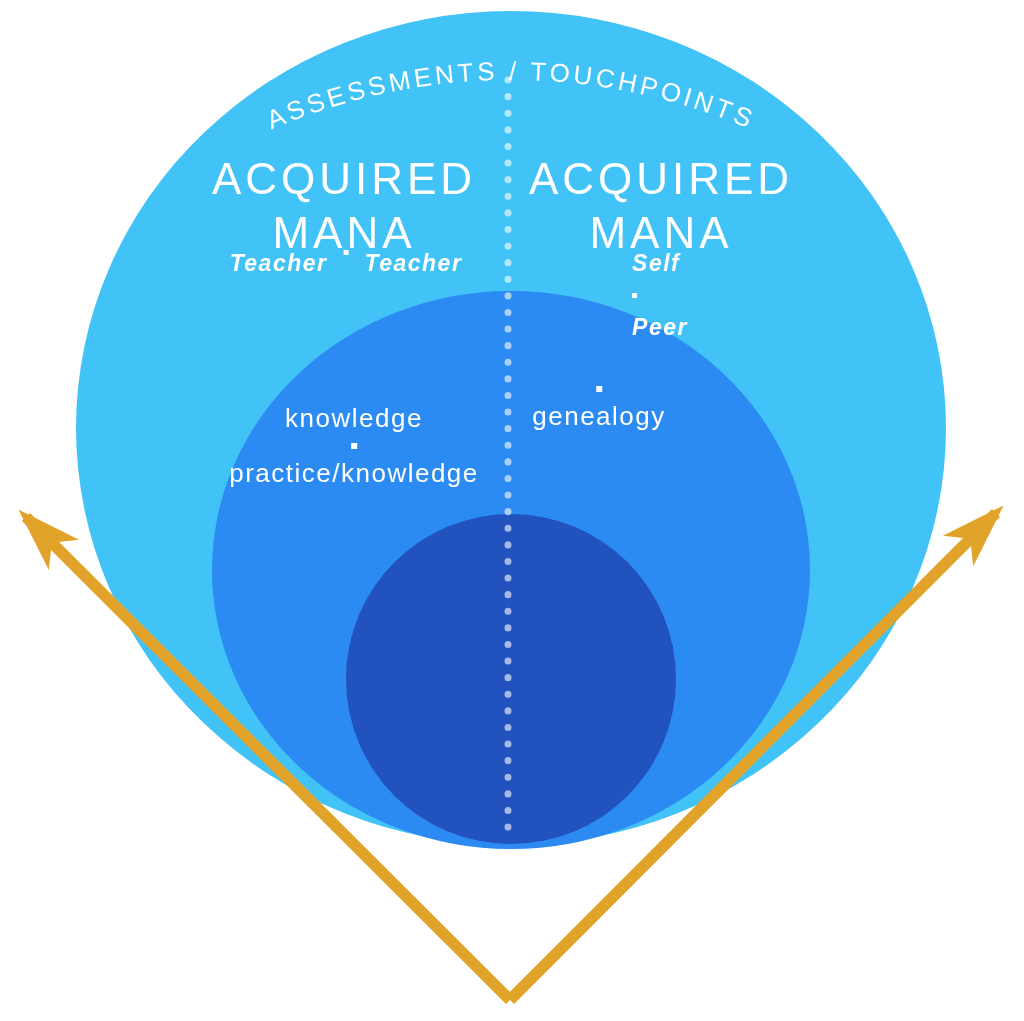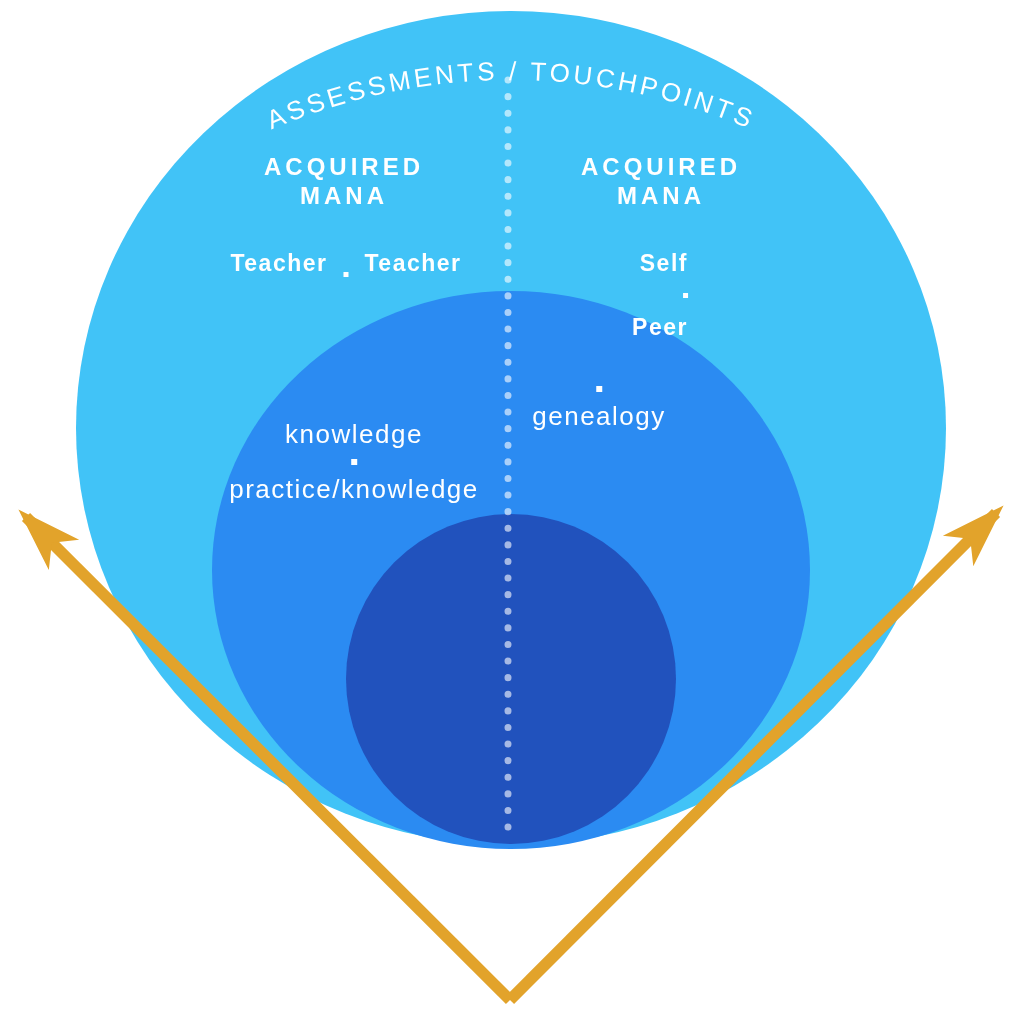--- a/index.html
+++ b/index.html
@@ -23,35 +23,36 @@
     top: 0;
   }
   .txt {
     position: absolute;
     color: #ffffff;
     text-align: center;
     transform: translateX(-50%);
     white-space: pre-line;
   }
   .heading {
-    font-size: 24px;
-    font-weight: bold;
+    font-size: 44px;
+    font-weight: normal;
     letter-spacing: 4px;
     line-height: 1.22;
   }
   .tagrow {
     position: absolute;
     transform: translateX(-50%);
     display: flex;
-    align-items: flex-end;
+    align-items: flex-start;
     gap: 16px;
     color: #ffffff;
     font-size: 23px;
     font-weight: bold;
     letter-spacing: 1.5px;
+    font-style: italic;
   }
   .sq {
     display: inline-block;
     width: 5px;
     height: 5px;
     background: #ffffff;
     flex: 0 0 auto;
   }
   .midblock {
     position: absolute;
@@ -126,21 +127,21 @@
     <span class="sq"></span>
     <span>Teacher</span>
   </div>
 
   <div class="tagrow" style="left:660px; top:250px;flex-direction:column;">
     <span>Self</span>
     <span class="sq"></span>
     <span>Peer</span>
   </div>
 
-  <div class="midblock" style="left:354px; top:420px;justify-content:flex-end;">
+  <div class="midblock" style="left:354px; top:404px;justify-content:flex-end;">
     <span>knowledge</span>
     <span class="sq"></span>
     <span>practice/knowledge</span>
   </div>
 
   <div class="midblock" style="left:599px; top:386px;">
     <span class="sq"></span>
     <span>genealogy</span>
   </div>
 

